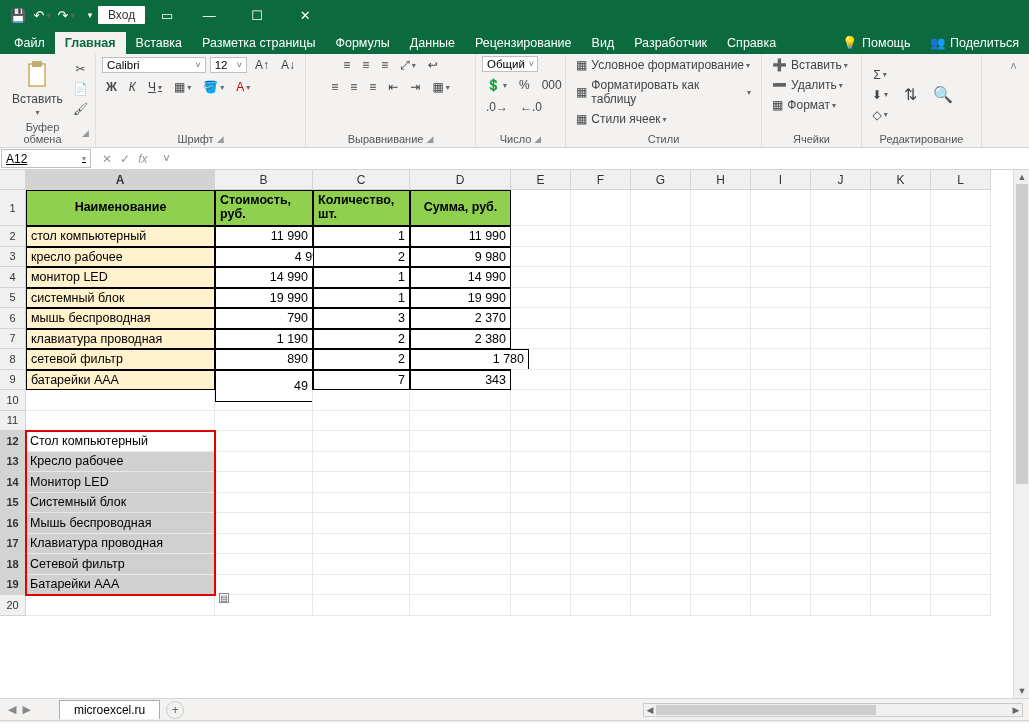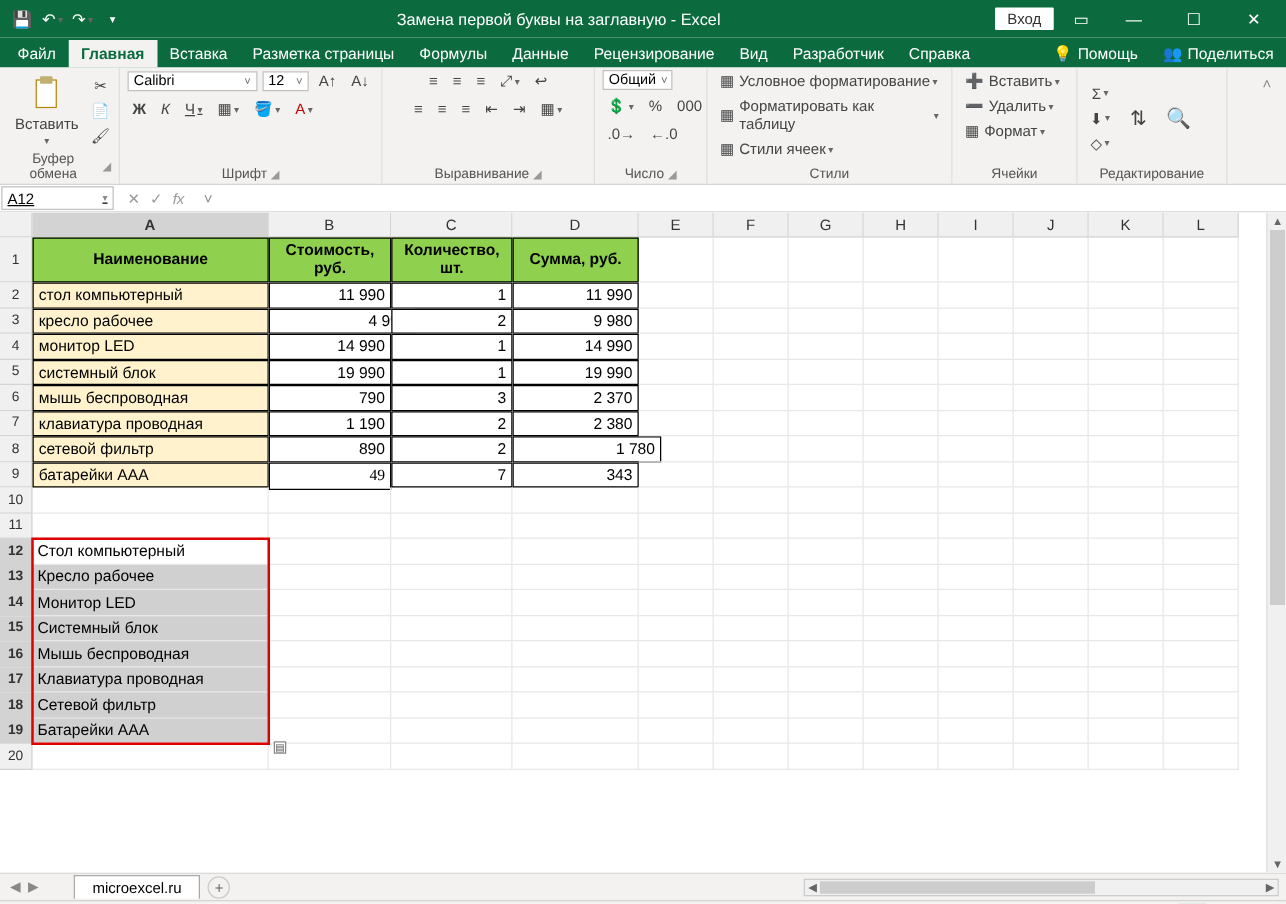--- a/index.html
+++ b/index.html
@@ -51,21 +51,21 @@
 .corner { position: absolute; left: 0; top: 0; width: 26px; height: 20px; background: #f0f0f0; border-right: 1px solid #d4d4d4; border-bottom: 1px solid #d4d4d4; }
 .col-headers { position: absolute; left: 26px; top: 0; height: 20px; display: flex; }
 .col-h { background: #f0f0f0; border-right: 1px solid #d4d4d4; border-bottom: 1px solid #d4d4d4; display: flex; align-items: center; justify-content: center; font-size: 12px; color: #333; }
 .col-h.sel { background: #d3d3d3; font-weight: 600; }
 .row-headers { position: absolute; left: 0; top: 20px; width: 26px; }
 .row-h { height: 20.5px; background: #f0f0f0; border-right: 1px solid #d4d4d4; border-bottom: 1px solid #d4d4d4; display: flex; align-items: center; justify-content: center; font-size: 11px; color: #333; }
 .row-h.tall { height: 36px; }
 .row-h.sel { background: #d3d3d3; font-weight: 600; }
 .cells { position: absolute; left: 26px; top: 20px; }
 .cell { position: absolute; border-right: 1px solid #e8e8e8; border-bottom: 1px solid #e8e8e8; display: flex; align-items: center; padding: 0 4px; font-size: 12.5px; overflow: hidden; white-space: nowrap; }
-.cell.hdr { background: #8fd14f; font-weight: 700; justify-content: center; text-align: center; border: 1px solid #000; line-height: 1.1; white-space: normal; }
+.cell.hdr { background: #8fd14f; font-weight: 700; justify-content: center; border: 1px solid #000; line-height: 1.1; white-space: normal; }
 .cell.ylw { background: #fff2cc; border: 1px solid #000; }
 .cell.num { justify-content: flex-end; border: 1px solid #000; background: #fff; }
 .cell.sel { background: #d0d0d0; }
 .cell.selactive { background: #fff; }
 .sel-border { position: absolute; border: 2px solid #e00000; pointer-events: none; }
 .fill-handle { position: absolute; width: 10px; height: 10px; background: #fff; border: 1px solid #888; font-size: 8px; display: flex; align-items: center; justify-content: center; color: #555; }
 
 
 .sheettabs { height: 22px; background: #f3f2f1; border-top: 1px solid #d4d4d4; display: flex; align-items: center; }
 .sheettabs .nav { padding: 0 8px; color: #888; font-size: 11px; display: flex; gap: 6px; }
@@ -91,21 +91,20 @@
 </head>
 <body>
 
 <div class="titlebar">
   <div class="qat">
     <span class="q-icon">💾</span>
     <span class="q-icon dd">↶</span>
     <span class="q-icon dd">↷</span>
     <span class="q-icon" style="font-size:9px">▾</span>
   </div>
-  <div class="title">Замена первой буквы на заглавную  -  Excel</div>
   <div class="right">
     <span class="login">Вход</span>
     <span class="winbtn" style="width:28px">▭</span>
     <span class="winbtn">—</span>
     <span class="winbtn">☐</span>
     <span class="winbtn">✕</span>
   </div>
 </div>
 
 <div class="menutabs">
@@ -350,21 +349,21 @@
       <div class="cell num" style="left: 384px; top: 118px; width: 101px; height: 20.5px;">2 370</div>
       <div class="cell ylw" style="left: 0px; top: 138.5px; width: 189px; height: 20.5px;">клавиатура проводная</div>
       <div class="cell num" style="left: 189px; top: 138.5px; width: 98px; height: 20.5px;">1 190</div>
       <div class="cell num" style="left: 287px; top: 138.5px; width: 97px; height: 20.5px;">2</div>
       <div class="cell num" style="left: 384px; top: 138.5px; width: 101px; height: 20.5px;">2 380</div>
       <div class="cell ylw" style="left: 0px; top: 159px; width: 189px; height: 20.5px;">сетевой фильтр</div>
       <div class="cell num" style="left: 189px; top: 159px; width: 98px; height: 20.5px;">890</div>
       <div class="cell num" style="left: 287px; top: 159px; width: 97px; height: 20.5px;">2</div>
       <div class="cell num" style="left: 384px; top: 159px; width: 119px; height: 20.5px;">1 780</div>
       <div class="cell ylw" style="left: 0px; top: 179.5px; width: 189px; height: 20.5px;">батарейки AAA</div>
-      <div class="cell num" style="left: 189px; top: 179.5px; width: 98px; height: 22px; font-family: Liberation Serif, serif;">49</div>
+      <div class="cell num" style="left: 189px; top: 179.5px; width: 98px; height: 32px;">49</div>
       <div class="cell num" style="left: 287px; top: 179.5px; width: 97px; height: 20.5px;">7</div>
       <div class="cell num" style="left: 384px; top: 179.5px; width: 101px; height: 20.5px;">343</div>
       <div class="cell " style="left: 485px; top: 0px; width: 60px; height: 36px;"></div>
       <div class="cell " style="left: 545px; top: 0px; width: 60px; height: 36px;"></div>
       <div class="cell " style="left: 605px; top: 0px; width: 60px; height: 36px;"></div>
       <div class="cell " style="left: 665px; top: 0px; width: 60px; height: 36px;"></div>
       <div class="cell " style="left: 725px; top: 0px; width: 60px; height: 36px;"></div>
       <div class="cell " style="left: 785px; top: 0px; width: 60px; height: 36px;"></div>
       <div class="cell " style="left: 845px; top: 0px; width: 60px; height: 36px;"></div>
       <div class="cell " style="left: 905px; top: 0px; width: 60px; height: 36px;"></div>

